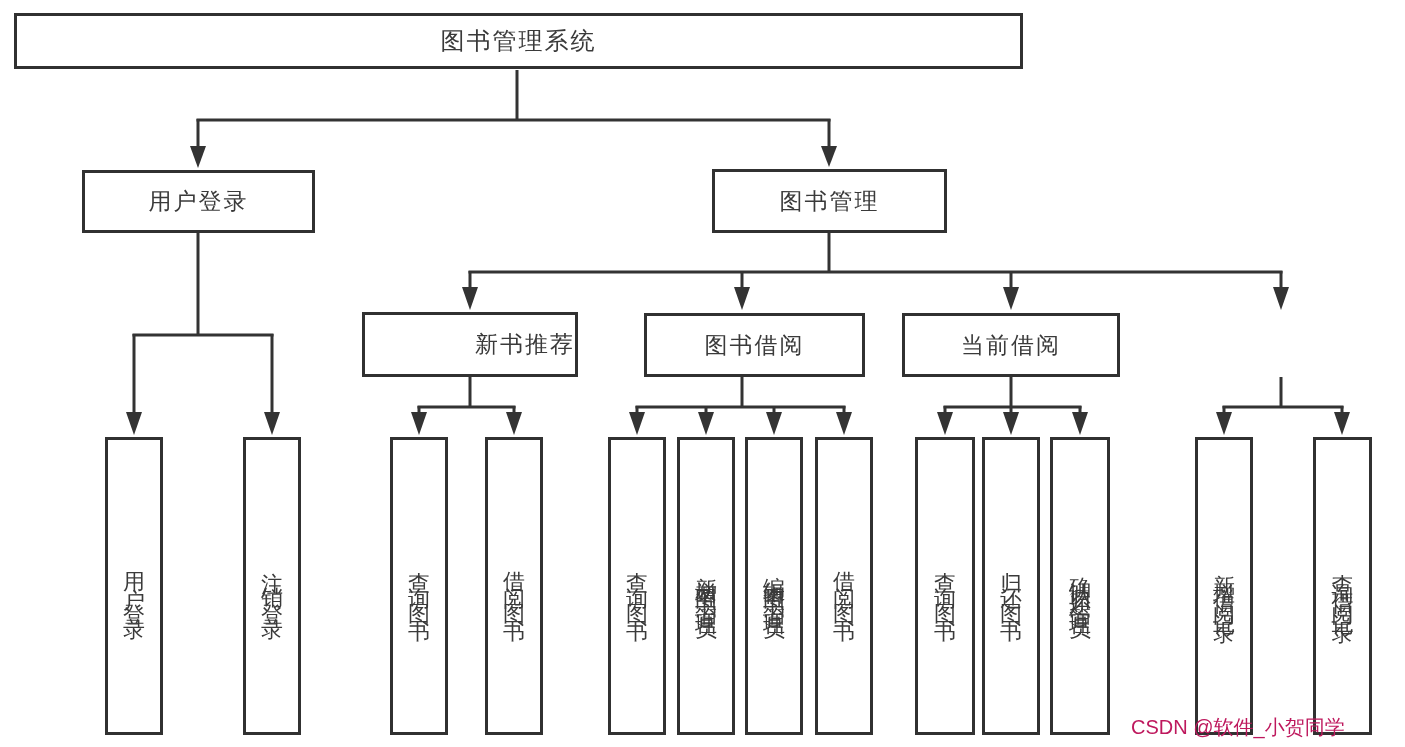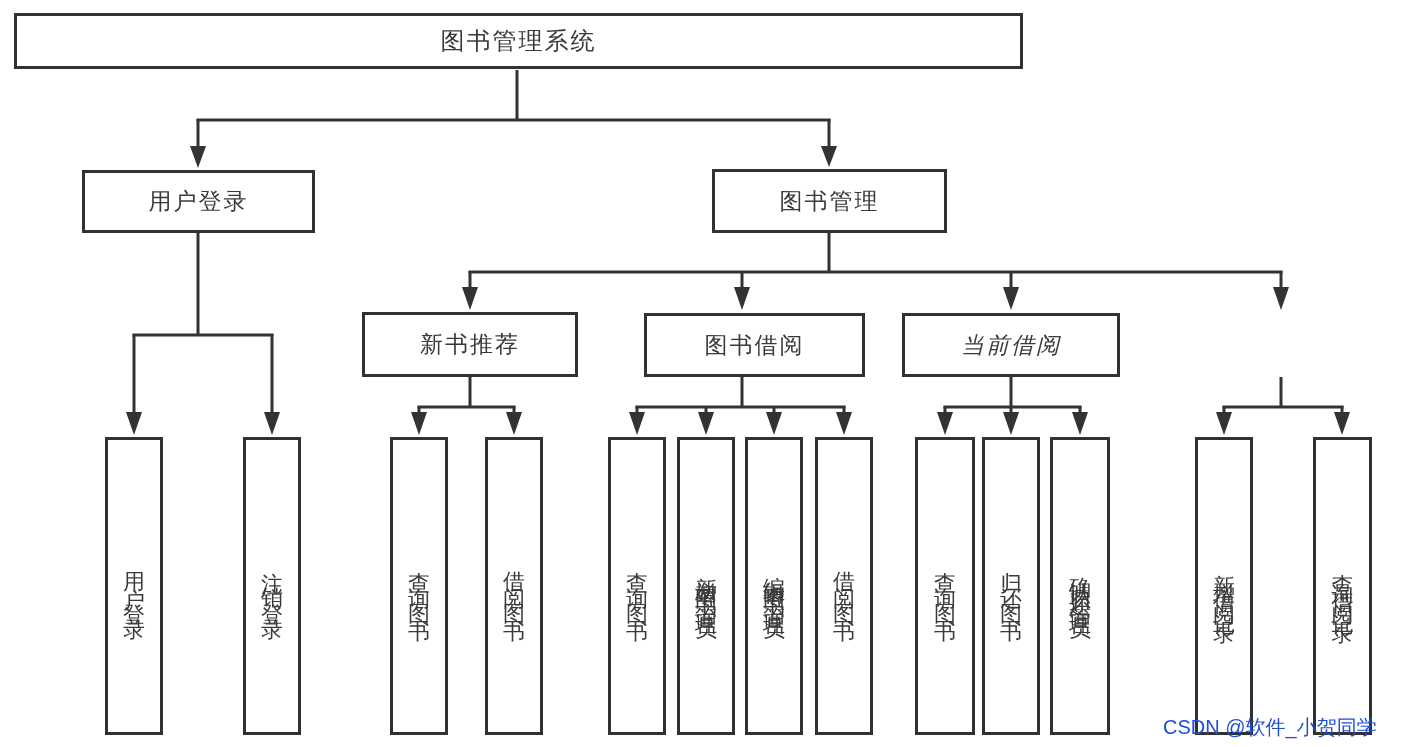--- a/index.html
+++ b/index.html
@@ -49,24 +49,23 @@
     line-height: 1;
   }
   .ls-wide  { letter-spacing: 16px; }
   .ls-mid   { letter-spacing: 10px; }
   .ls-tight { letter-spacing: 6px; }
   #watermark {
     position: absolute;
     left: 1131px;
     top: 714px;
     font-size: 20px;
-    color: #1d4ed8;
+    color: #be185d;
     white-space: nowrap;
     z-index: 5;
-    margin-left: 32px;
   }
 </style>
 </head>
 <body>
 
 <div id="canvas">
 
   <svg id="wires" xmlns="http://www.w3.org/2000/svg" viewBox="0 0 1405 747">
 
     <g>
@@ -147,27 +146,27 @@
     <span class="label">图书管理系统</span>
   </div>
 
   <div class="node node--branch" style="left:82px; top:170px; width:233px; height:63px;">
     <span class="label">用户登录</span>
   </div>
   <div class="node node--branch" style="left:712px; top:169px; width:235px; height:64px;">
     <span class="label">图书管理</span>
   </div>
 
-  <div class="node node--branch" style="left:362px; top:312px; width:216px; height:65px;">
+  <div class="node node--branch" style="left:362px; top:312px; width:216px; height:65px;justify-content:flex-end;">
     <span class="label">新书推荐</span>
   </div>
   <div class="node node--branch" style="left:632px; top:313px; width:221px; height:64px;margin-left:12px;">
     <span class="label">图书借阅</span>
   </div>
-  <div class="node node--branch" style="left:902px; top:313px; width:218px; height:64px;font-style:italic;">
+  <div class="node node--branch" style="left:902px; top:313px; width:218px; height:64px;">
     <span class="label">当前借阅</span>
   </div>
 
   <div class="node node--leaf" style="left:105px; top:437px; width:58px; height:298px;">
     <span class="label ls-wide">用户登录</span>
   </div>
   <div class="node node--leaf" style="left:243px; top:437px; width:58px; height:298px;">
     <span class="label ls-wide">注销登录</span>
   </div>
 

